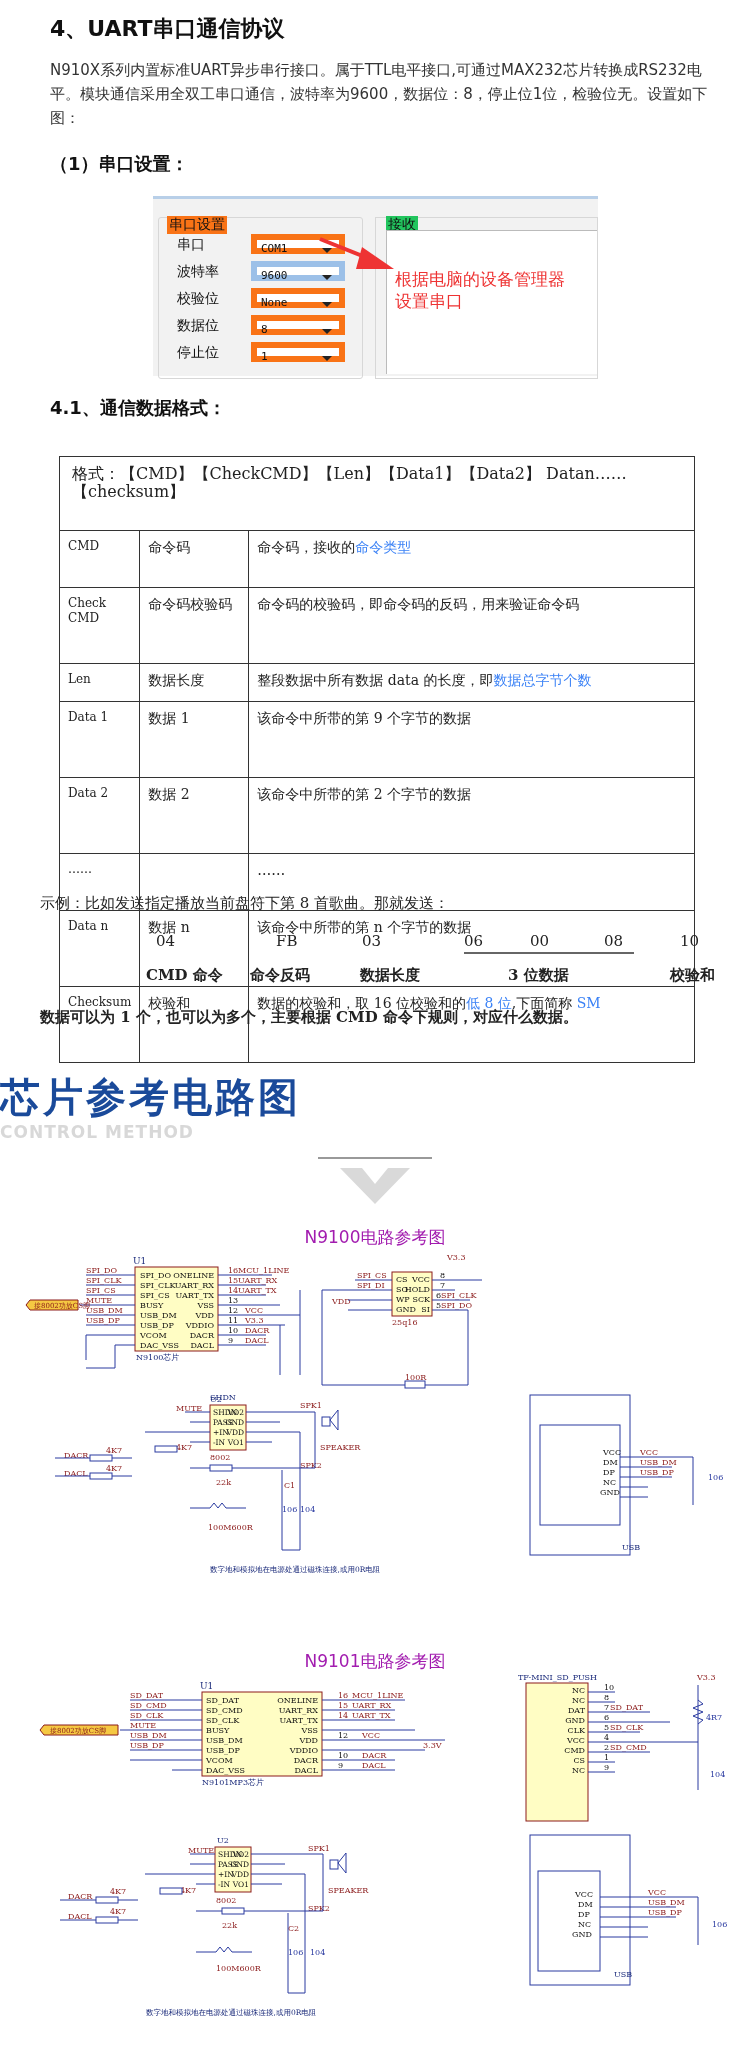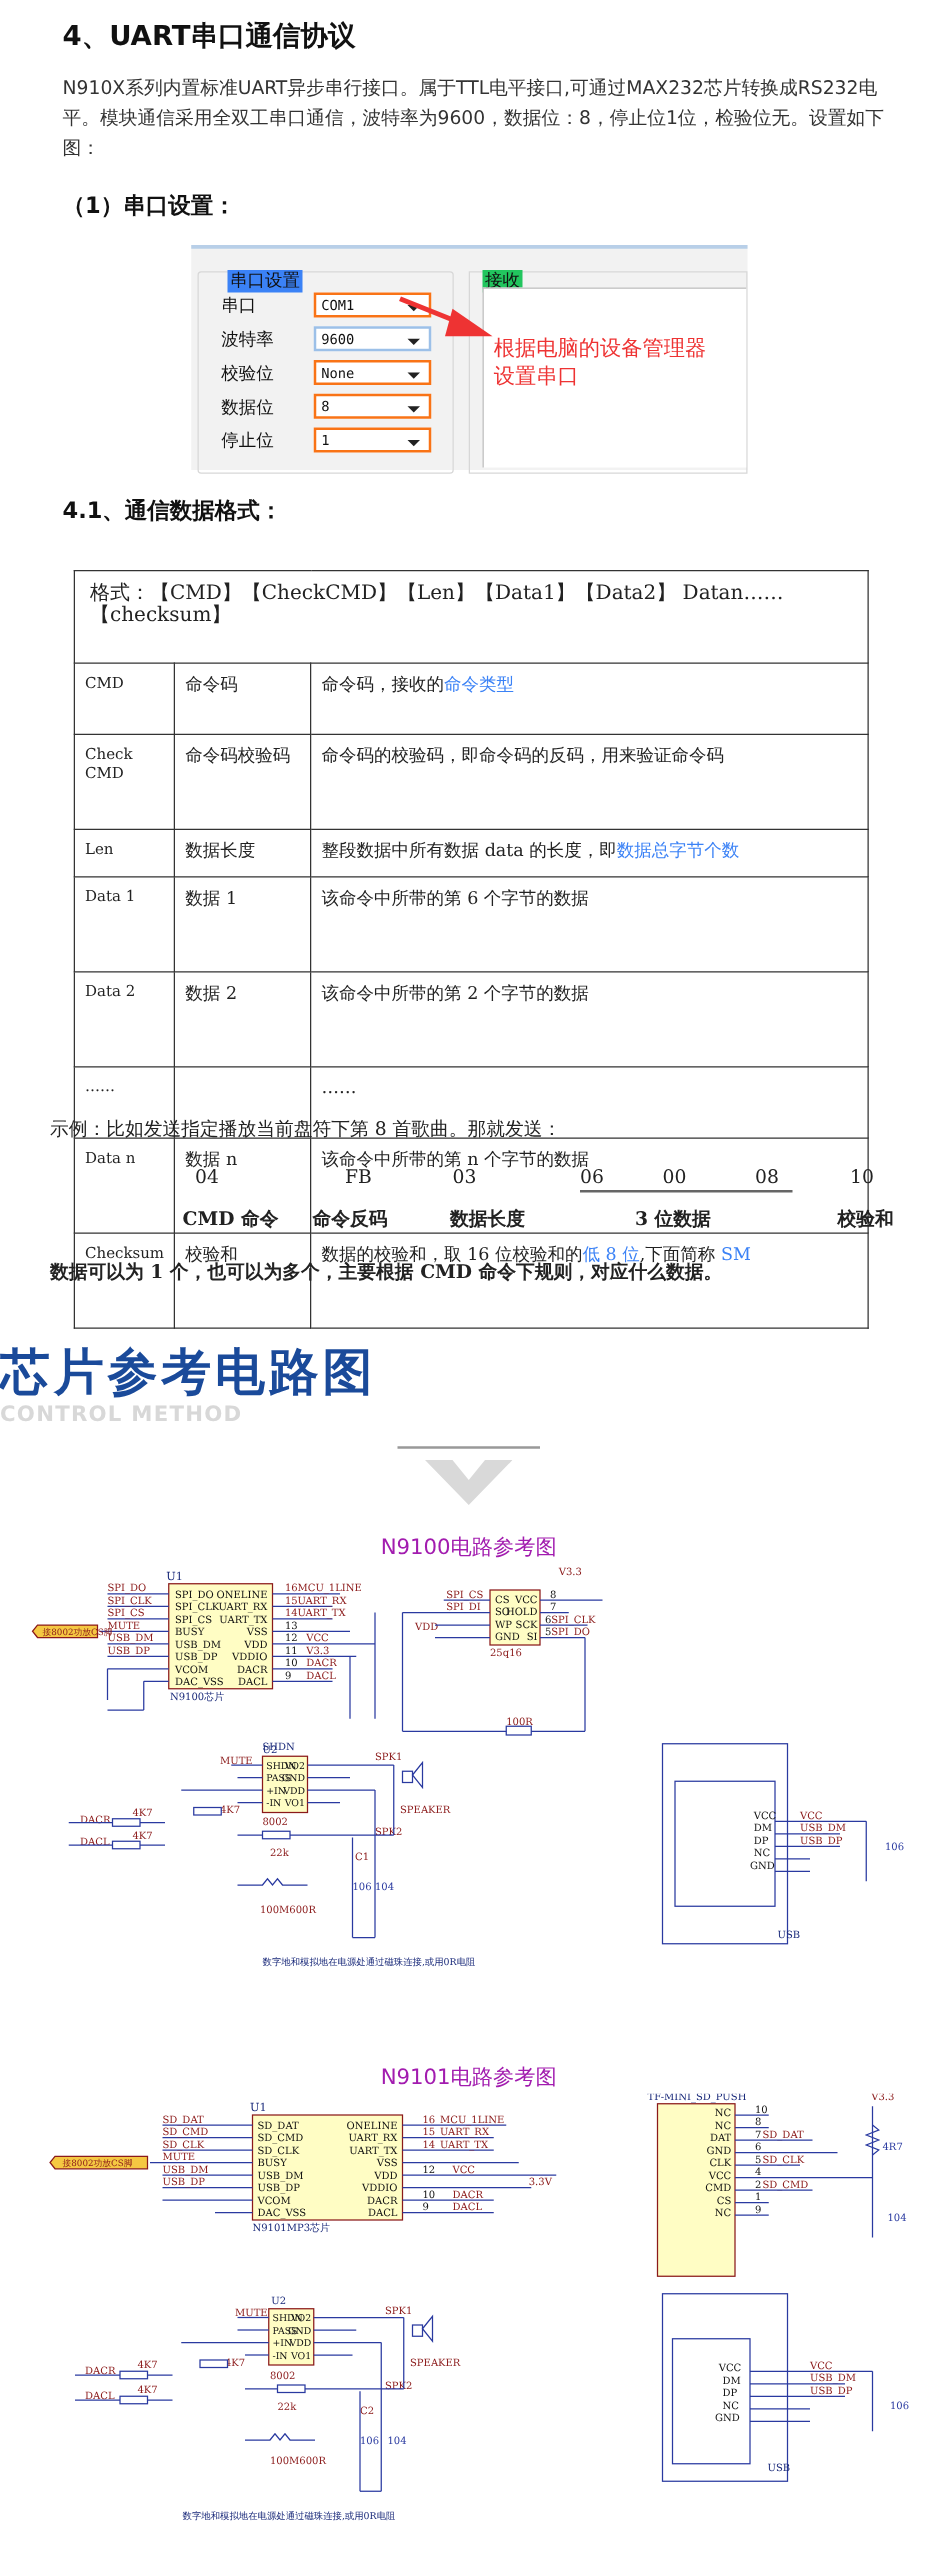--- a/index.html
+++ b/index.html
@@ -5,23 +5,23 @@
 *{box-sizing:border-box;margin:0;padding:0}
 body{width:750px;height:2056px;background:#fff;font-family:"DejaVu Sans",sans-serif;color:#222;position:relative;overflow:hidden}
 .abs{position:absolute}
 h1.sec{position:absolute;left:50px;top:14px;font-size:22px;font-weight:bold;color:#111}
 .intro{position:absolute;left:50px;top:58px;width:660px;font-size:15px;line-height:24px;color:#333}
 .sub{position:absolute;left:50px;top:152px;font-size:18px;font-weight:bold;color:#111}
 .sub2{position:absolute;left:50px;top:396px;font-size:18px;font-weight:bold;color:#111}
 
 .panel{position:absolute;left:153px;top:196px;width:445px;height:180px;background:#f2f2f2;border-top:3px solid #b8cfe8}
 .grp{position:absolute;left:5px;top:18px;width:205px;height:162px;border:1px solid #d7d7d7;border-radius:3px}
-.grp-title{position:absolute;left:23px;top:-2px;font-size:14px;background:#3b82f6;padding:0 2px;color:#111}
+.grp-title{position:absolute;left:8px;top:-2px;font-size:14px;background:#f97316;padding:0 2px;color:#111}
 .frow{position:absolute;left:18px;font-size:14px;color:#111}
-.sel{position:absolute;left:92px;width:94px;height:20px;background:#fff;border:2px solid #f97316;font-family:"DejaVu Sans Mono",monospace;font-size:11px;padding:2px 4px;color:#111}
+.sel{position:absolute;left:92px;width:94px;height:20px;background:#fff;border:6px solid #f97316;font-family:"DejaVu Sans Mono",monospace;font-size:11px;padding:2px 4px;color:#111}
 .sel .arr{position:absolute;right:7px;top:8px;width:0;height:0;border-left:5px solid transparent;border-right:5px solid transparent;border-top:5px solid #222}
 .recv{position:absolute;left:222px;top:18px;width:223px;height:162px;border:1px solid #d7d7d7}
 .recv-title{position:absolute;left:10px;top:-2px;font-size:14px;background:#22c55e;padding:0 2px;color:#111}
 .recv-box{position:absolute;left:10px;top:12px;right:0;bottom:4px;background:#fff;border-left:1px solid #bbb;border-top:1px solid #bbb}
 .note{position:absolute;left:242px;top:69px;font-size:17px;line-height:22px;color:#ee3333}
 
 table.fmt{position:absolute;left:59px;top:456px;width:636px;border-collapse:collapse;font-family:"DejaVu Serif",serif;font-size:14px;color:#222}
 table.fmt td{border:1px solid #333;vertical-align:top;padding:8px 8px}
 table.fmt td.c1{width:54px;font-size:12px;line-height:15px}
 table.fmt td.c2{width:109px}
@@ -93,21 +93,21 @@
         <td>命令码的校验码，即命令码的反码，用来验证命令码</td>
       </tr>
   <tr style="height:38px">
         <td class="c1">Len</td>
         <td class="c2">数据长度</td>
         <td><span>整段数据中所有数据 data 的长度，即</span><span class="green">数据总字节个数</span></td>
       </tr>
   <tr style="height:76px">
         <td class="c1">Data 1</td>
         <td class="c2">数据 1</td>
-        <td>该命令中所带的第 6 个字节的数据</td>
+        <td>该命令中所带的第 9 个字节的数据</td>
       </tr>
   <tr style="height:76px">
         <td class="c1">Data 2</td>
         <td class="c2">数据 2</td>
         <td>该命令中所带的第 2 个字节的数据</td>
       </tr>
   <tr style="height:57px">
         <td class="c1">……</td>
         <td class="c2"></td>
         <td>……</td>

